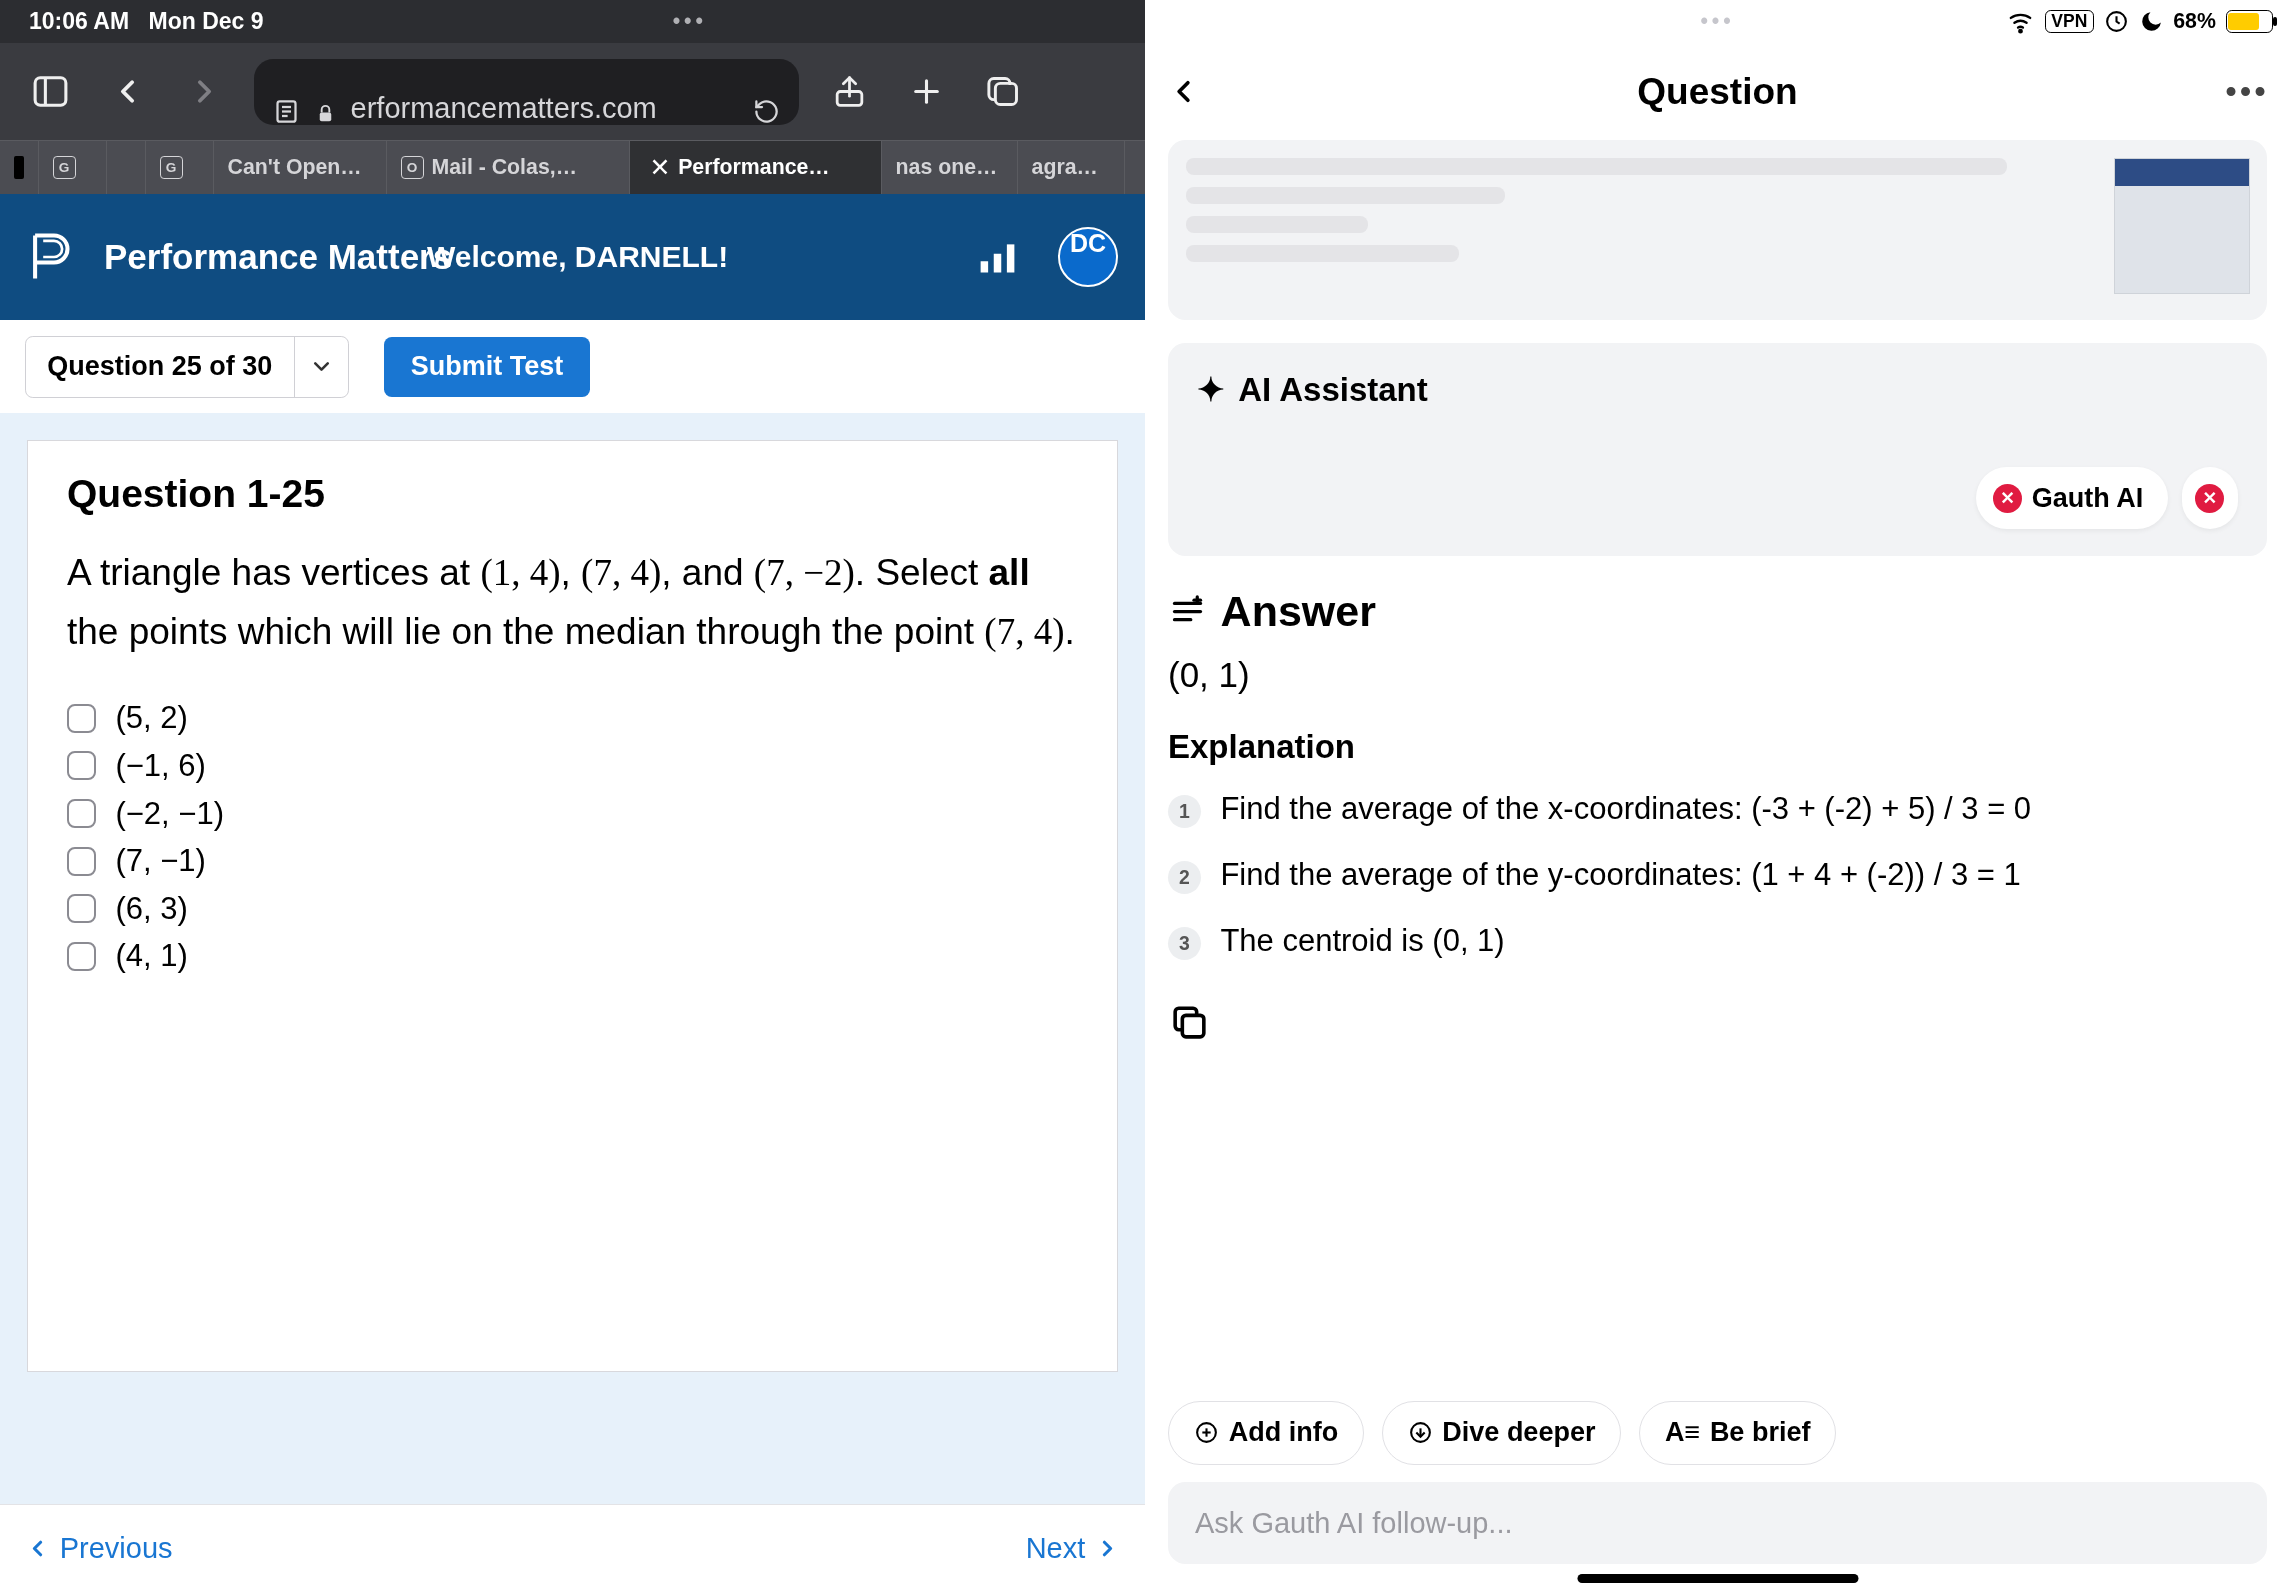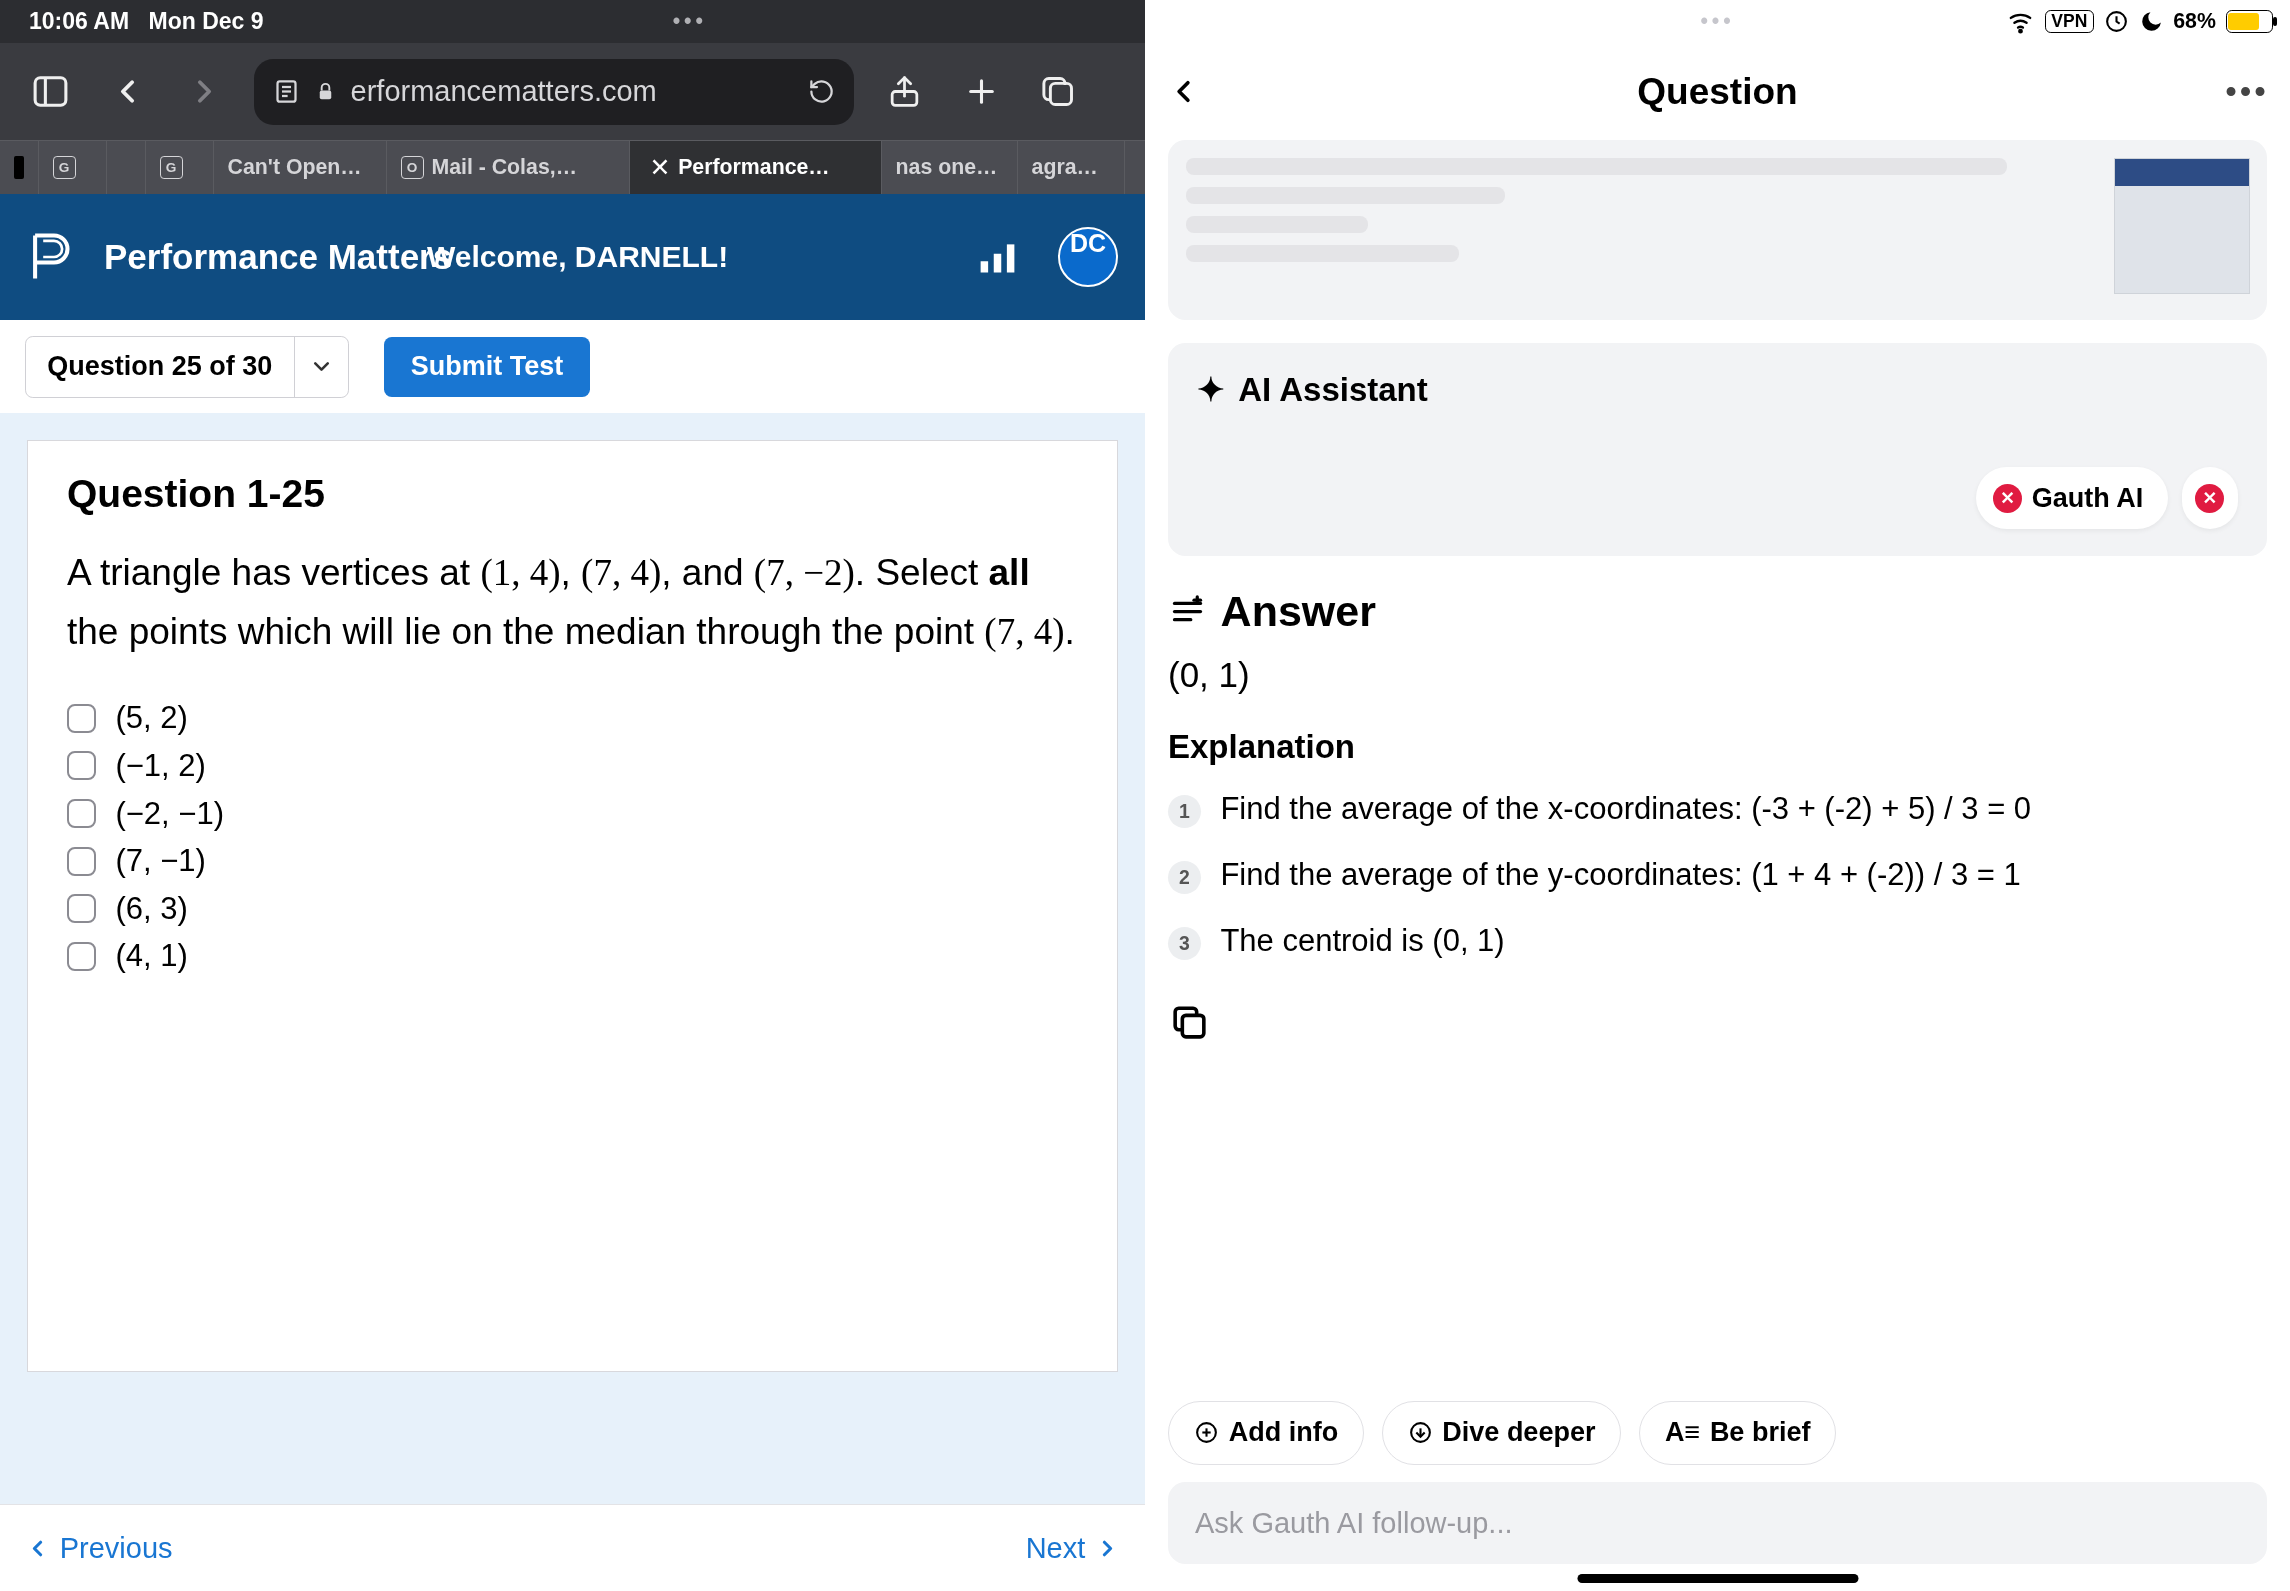--- a/index.html
+++ b/index.html
@@ -20,21 +20,21 @@
 .wifi-icon,.vpn-box,.moon,.battery { display:inline-flex; align-items:center; }
 .vpn-box { border:1.9px solid #000; border-radius:5.8px; padding:0 5.8px; font-size:17.5px; font-weight:700; }
 .battery { width:47px; height:23px; border:1.9px solid #000; border-radius:5.8px; position:relative; display:inline-block; }
 .battery::after { content:""; position:absolute; right:-5.8px; top:5.8px; width:3.9px; height:9.7px; background:#000; border-radius:1.9px; }
 .battery-fill { position:absolute; left:1.9px; top:1.9px; bottom:1.9px; width:68%; background:#ffcc00; border-radius:2.9px; }
 
 
 .toolbar { height:97px; display:flex; align-items:center; padding:0 23px; gap:23px; background:#3a3b40; }
 .tb-btn { width:54px; height:54px; display:flex; align-items:center; justify-content:center; color:#efefef; }
 .tb-btn.disabled { color:#7f7f84; }
-.url-pill { flex:0 0 auto; width:600px; height:66px; background:#1f1f22; border-radius:19.4px; display:flex; align-items:center; gap:13.6px; padding:0 19.4px; color:#d6d6d9; font-size:29px; }
+.url-pill { flex:0 0 auto; width:545px; height:66px; background:#1f1f22; border-radius:19.4px; display:flex; align-items:flex-end; gap:13.6px; padding:0 19.4px; color:#d6d6d9; font-size:29px; }
 .url-text { flex:1; white-space:nowrap; overflow:hidden; }
 
 
 .tabs { display:flex; height:54px; background:#4b4c52; border-top:1.9px solid #5a5b60; }
 .tab { display:flex; align-items:center; gap:7.8px; padding:0 13.6px; color:#d5d5d8; font-size:21.3px; font-weight:600; border-right:1.9px solid #5a5b60; white-space:nowrap; overflow:hidden; flex:0 0 auto; }
 .tab.active { background:#2f3033; color:#fff; }
 .tab .fav { width:23px; height:23px; display:flex; align-items:center; justify-content:center; border:1.9px solid currentColor; border-radius:3.9px; font-size:13.6px; font-weight:700; }
 .tab .x { font-size:25px; font-weight:400; margin-left:5.8px; }
 
 
@@ -246,21 +246,21 @@
         <p class="qtext">
           <span>A triangle has vertices at </span><span class="m">(1,  4)</span><span>, </span><span class="m">(7,  4)</span><span>, and </span><span class="m">(7, −2)</span><span>. Select </span><b>all</b><span> the points which will lie on the median through the point </span><span class="m">(7,  4)</span><span>.</span>
         </p>
         <div class="opts">
           <label class="opt">
               <span class="chk"></span>
               <span>(5,  2)</span>
             </label>
           <label class="opt">
               <span class="chk"></span>
-              <span>(−1,  2)</span>
+              <span>(−1,  6)</span>
             </label>
           <label class="opt">
               <span class="chk"></span>
               <span>(−2, −1)</span>
             </label>
           <label class="opt">
               <span class="chk"></span>
               <span>(7, −1)</span>
             </label>
           <label class="opt">

